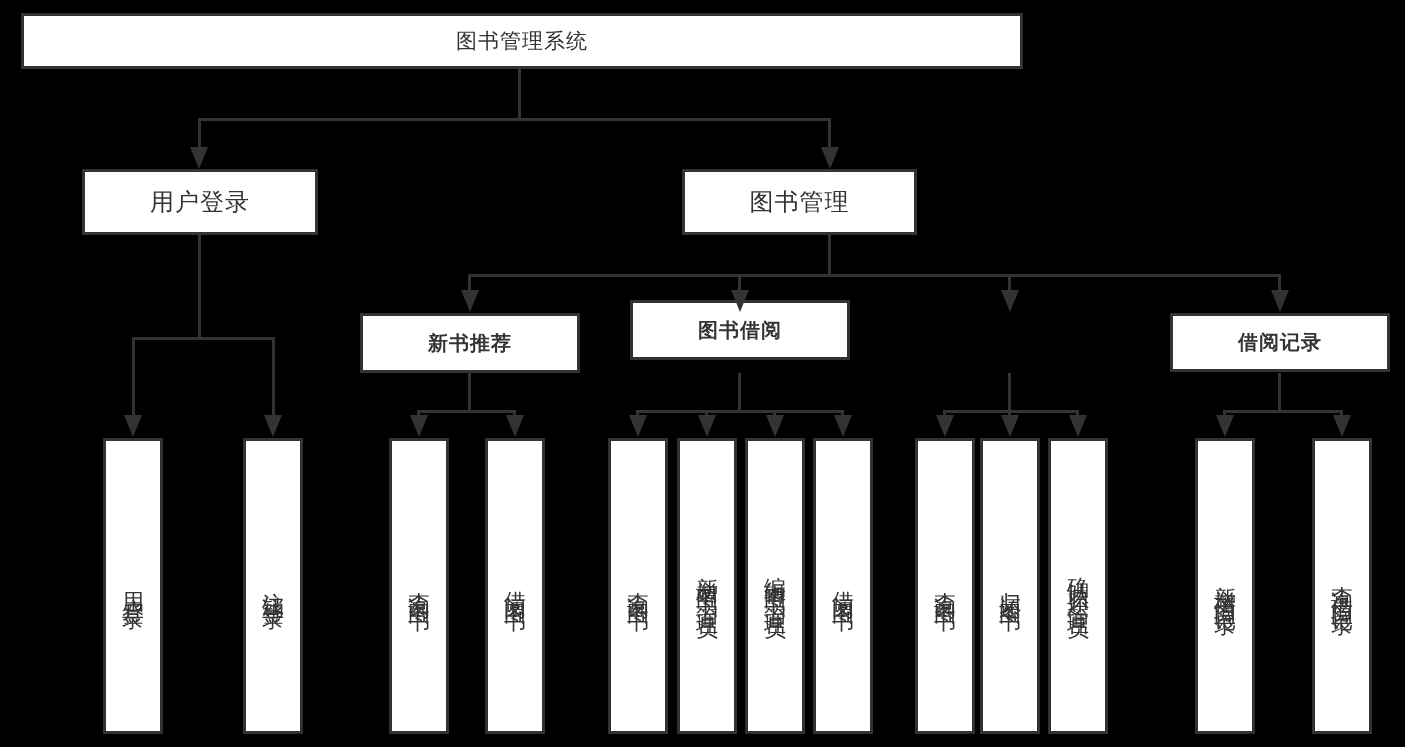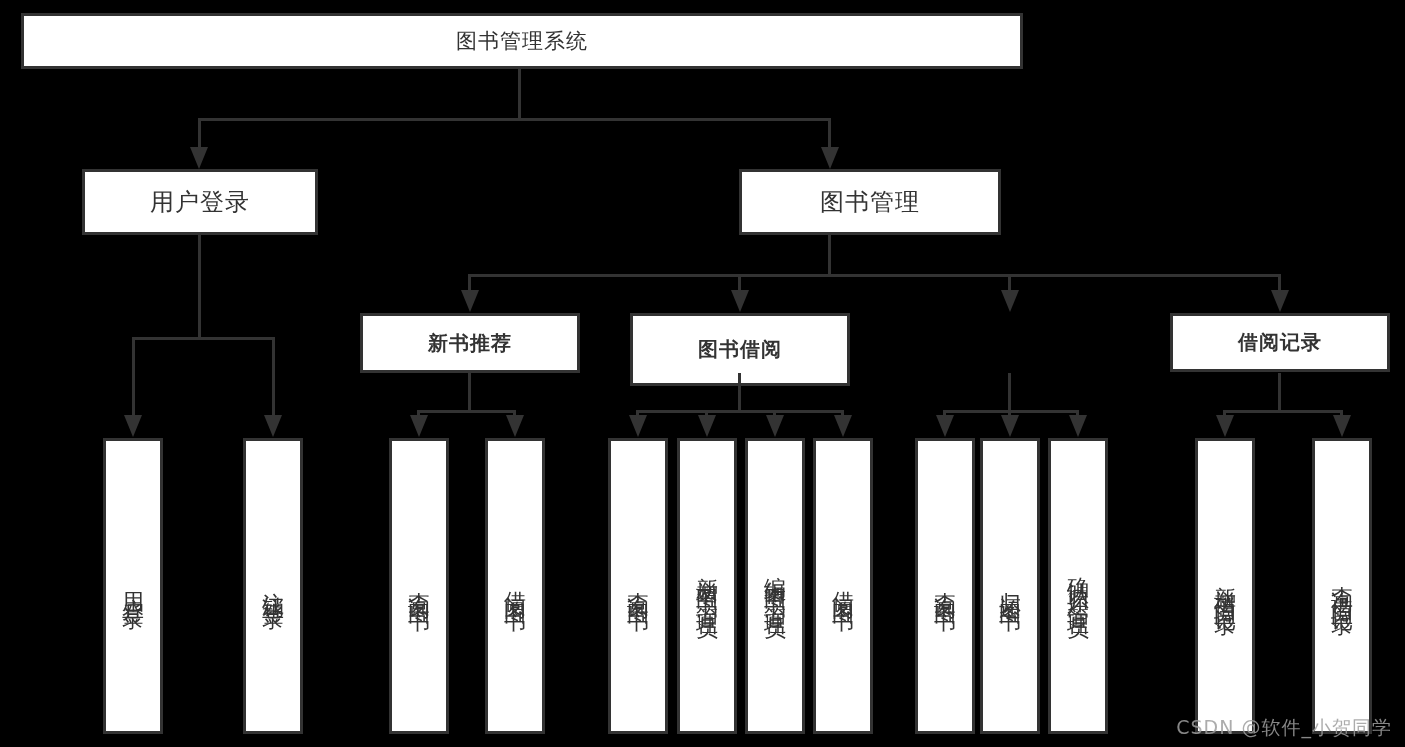--- a/index.html
+++ b/index.html
@@ -35,28 +35,28 @@
 
 <div class="canvas">
 
   <div class="box lv1" style="left:21px;top:13px;width:1002px;height:56px">
     <span>图书管理系统</span>
   </div>
 
   <div class="box lv2" style="left:82px;top:169px;width:236px;height:66px">
     <span>用户登录</span>
   </div>
-  <div class="box lv2" style="left:739px;top:169px;width:262px;height:66px">
+  <div class="box lv2" style="left:682px;top:169px;width:235px;height:66px">
     <span>图书管理</span>
   </div>
 
   <div class="box lv3" style="left:360px;top:313px;width:220px;height:60px">
     <span>新书推荐</span>
   </div>
-  <div class="box lv3" style="left:630px;top:313px;width:220px;height:73px">
+  <div class="box lv3" style="left:630px;top:300px;width:220px;height:60px">
     <span>图书借阅</span>
   </div>
   <div class="box lv3" style="left:1170px;top:313px;width:220px;height:59px">
     <span>借阅记录</span>
   </div>
 
   <div class="box leaf" style="left:103px">
     <span class="vtext">用户登录</span>
   </div>
   <div class="box leaf" style="left:243px">
@@ -93,21 +93,20 @@
     <span class="vtext">确认归还（管理员）</span>
   </div>
 
   <div class="box leaf" style="left:1195px">
     <span class="vtext">新增借阅记录</span>
   </div>
   <div class="box leaf" style="left:1312px">
     <span class="vtext">查询借阅记录</span>
   </div>
 
-  <div class="watermark">CSDN @软件_小贺同学</div>
 <div class="line" style="left: 518px; top: 69px; width: 3px; height: 49px;"></div>
     <div class="line" style="left: 198px; top: 118px; width: 3px; height: 32px;"></div>
     <div class="line" style="left: 828px; top: 118px; width: 3px; height: 32px;"></div>
     <div class="line" style="left: 198px; top: 235px; width: 3px; height: 102px;"></div>
     <div class="line" style="left: 132px; top: 337px; width: 3px; height: 79px;"></div>
     <div class="line" style="left: 272px; top: 337px; width: 3px; height: 79px;"></div>
     <div class="line" style="left: 828px; top: 235px; width: 3px; height: 39px;"></div>
     <div class="line" style="left: 468px; top: 274px; width: 3px; height: 18px;"></div>
     <div class="line" style="left: 738px; top: 274px; width: 3px; height: 18px;"></div>
     <div class="line" style="left: 1008px; top: 274px; width: 3px; height: 18px;"></div>

